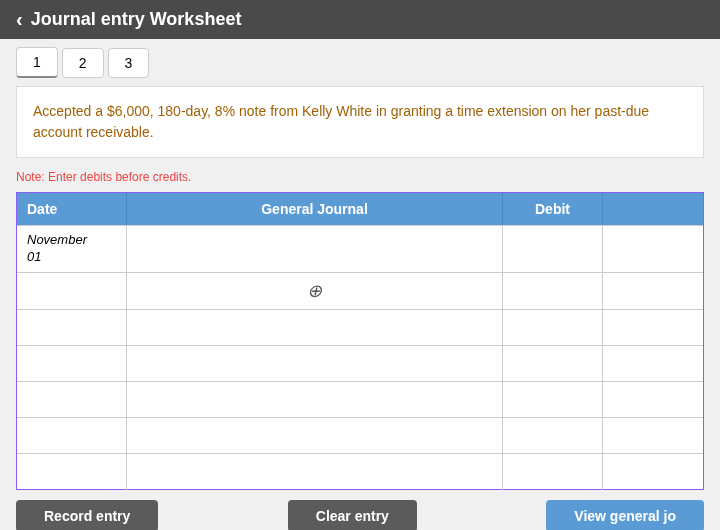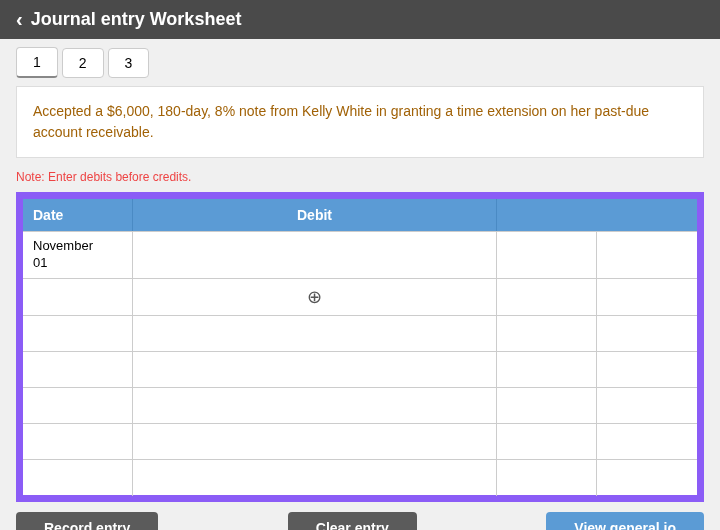--- a/index.html
+++ b/index.html
@@ -67,21 +67,21 @@
     }
 
     .note-text {
       font-size: 12px;
       color: #e44;
       margin: 0 16px 8px 16px;
     }
 
     .table-container {
       margin: 8px 16px;
-      border: 7px solid #8b5cf6;
+      border: 1px solid #8b5cf6;
     }
 
     .table-header {
       display: grid;
       grid-template-columns: 110px 1fr 100px 100px;
       background: #5b9bd5;
       color: white;
       font-weight: bold;
     }
 
@@ -102,20 +102,21 @@
       background: white;
       min-height: 36px;
     }
 
     .table-row .cell {
       padding: 6px 10px;
       border-right: 1px solid #ccc;
       display: flex;
       align-items: center;
       min-height: 36px;
+      font-style: italic;
     }
 
     .table-row .cell:last-child {
       border-right: none;
     }
 
     .table-row .cell.date-cell {
       font-size: 13px;
       line-height: 1.3;
     }
@@ -195,20 +196,21 @@
 
 <div class="description-box">
   <span>Accepted a $6,000, 180-day, 8% note from Kelly White in granting a time extension on her past-due account receivable.</span>
 </div>
 
 <div class="note-text">Note: Enter debits before credits.</div>
 
 <div class="table-container">
   <div class="table-header">
     <div class="col">Date</div>
+    <div class="col">General Journal</div>
     <div class="col">Debit</div>
   </div>
 
   <div class="table-row">
     <div class="cell date-cell">November<br>01</div>
     <div class="cell"></div>
     <div class="cell debit-cell"></div>
     <div class="cell credit-cell"></div>
   </div>
 

